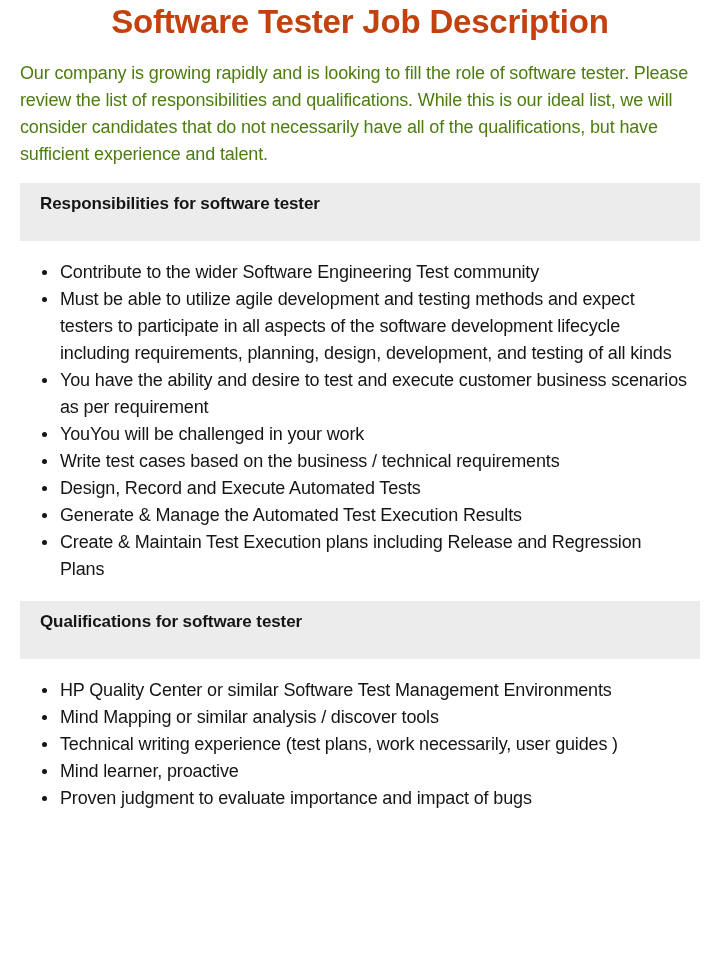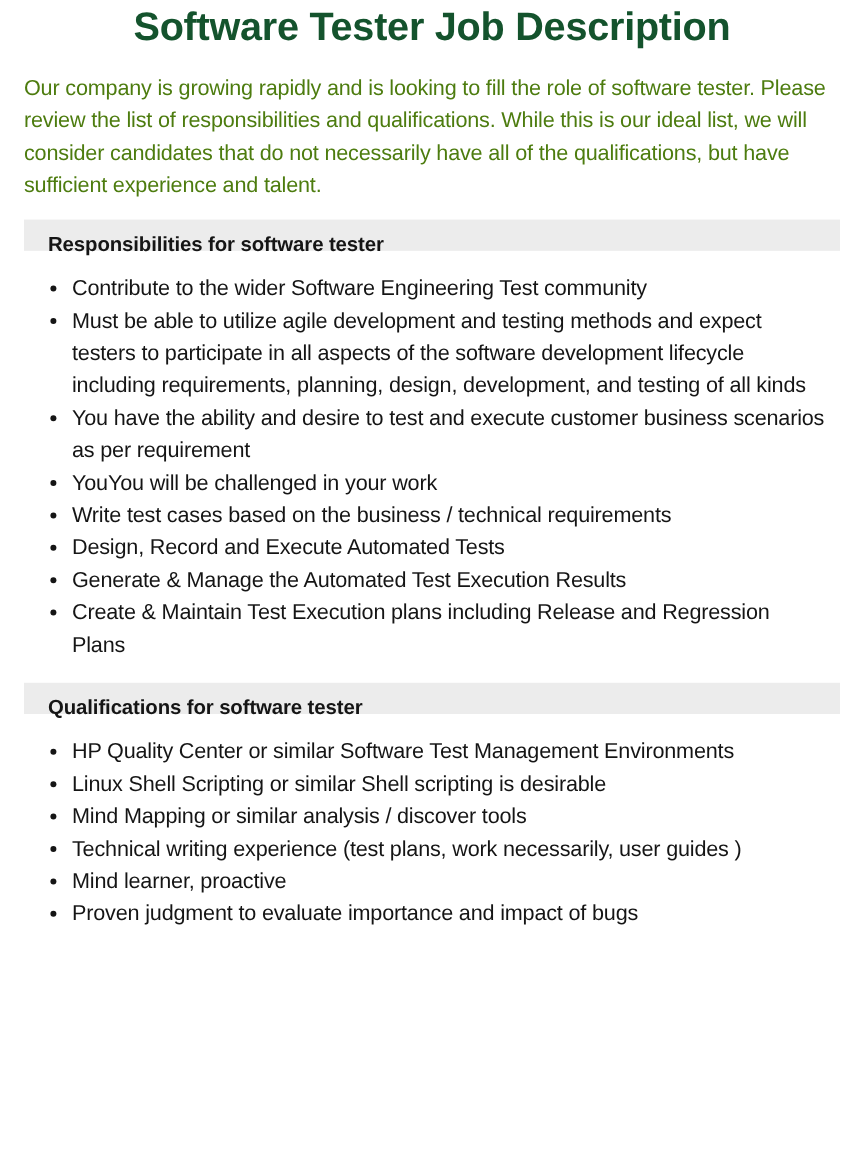--- a/index.html
+++ b/index.html
@@ -20,32 +20,32 @@
     }
     h1.title {
       margin: 0;
       padding-top: 2px;
       height: 42px;
       line-height: 40px;
       font-size: 33px;
       font-weight: bold;
       text-align: center;
       letter-spacing: -0.2px;
-      color: #14532d;
+      color: #c2410c;
     }
     .intro {
       margin: 16px 0 0 0;
       font-size: 18px;
       line-height: 27px;
       color: #4d7c0f;
       letter-spacing: -0.15px;
     }
     .section-header {
       margin-top: 15px;
-      height: 26px;
+      height: 58px;
       background: #ececec;
       box-sizing: border-box;
       padding-left: 20px;
       line-height: 42px;
       font-size: 17px;
       font-weight: bold;
       color: #151515;
       letter-spacing: -0.1px;
     }
     ul.bullets {
@@ -92,20 +92,19 @@
       <li><span class="bullet"></span><span>Design, Record and Execute Automated Tests</span></li>
       <li><span class="bullet"></span><span>Generate &amp; Manage the Automated Test Execution Results</span></li>
       <li><span class="bullet"></span><span>Create &amp; Maintain Test Execution plans including Release and Regression Plans</span></li>
     </ul>
   </div>
 
   <div class="section sec-qual">
     <div class="section-header">Qualifications for software tester</div>
     <ul class="bullets">
       <li><span class="bullet"></span><span>HP Quality Center or similar Software Test Management Environments</span></li>
-      <li><span class="bullet"></span><span>Linux Shell Scripting or similar Shell scripting is desirable</span></li>
       <li><span class="bullet"></span><span>Mind Mapping or similar analysis / discover tools</span></li>
       <li><span class="bullet"></span><span>Technical writing experience (test plans, work necessarily, user guides )</span></li>
       <li><span class="bullet"></span><span>Mind learner, proactive</span></li>
       <li><span class="bullet"></span><span>Proven judgment to evaluate importance and impact of bugs</span></li>
     </ul>
   </div>
 </div>
 
 </body></html>

